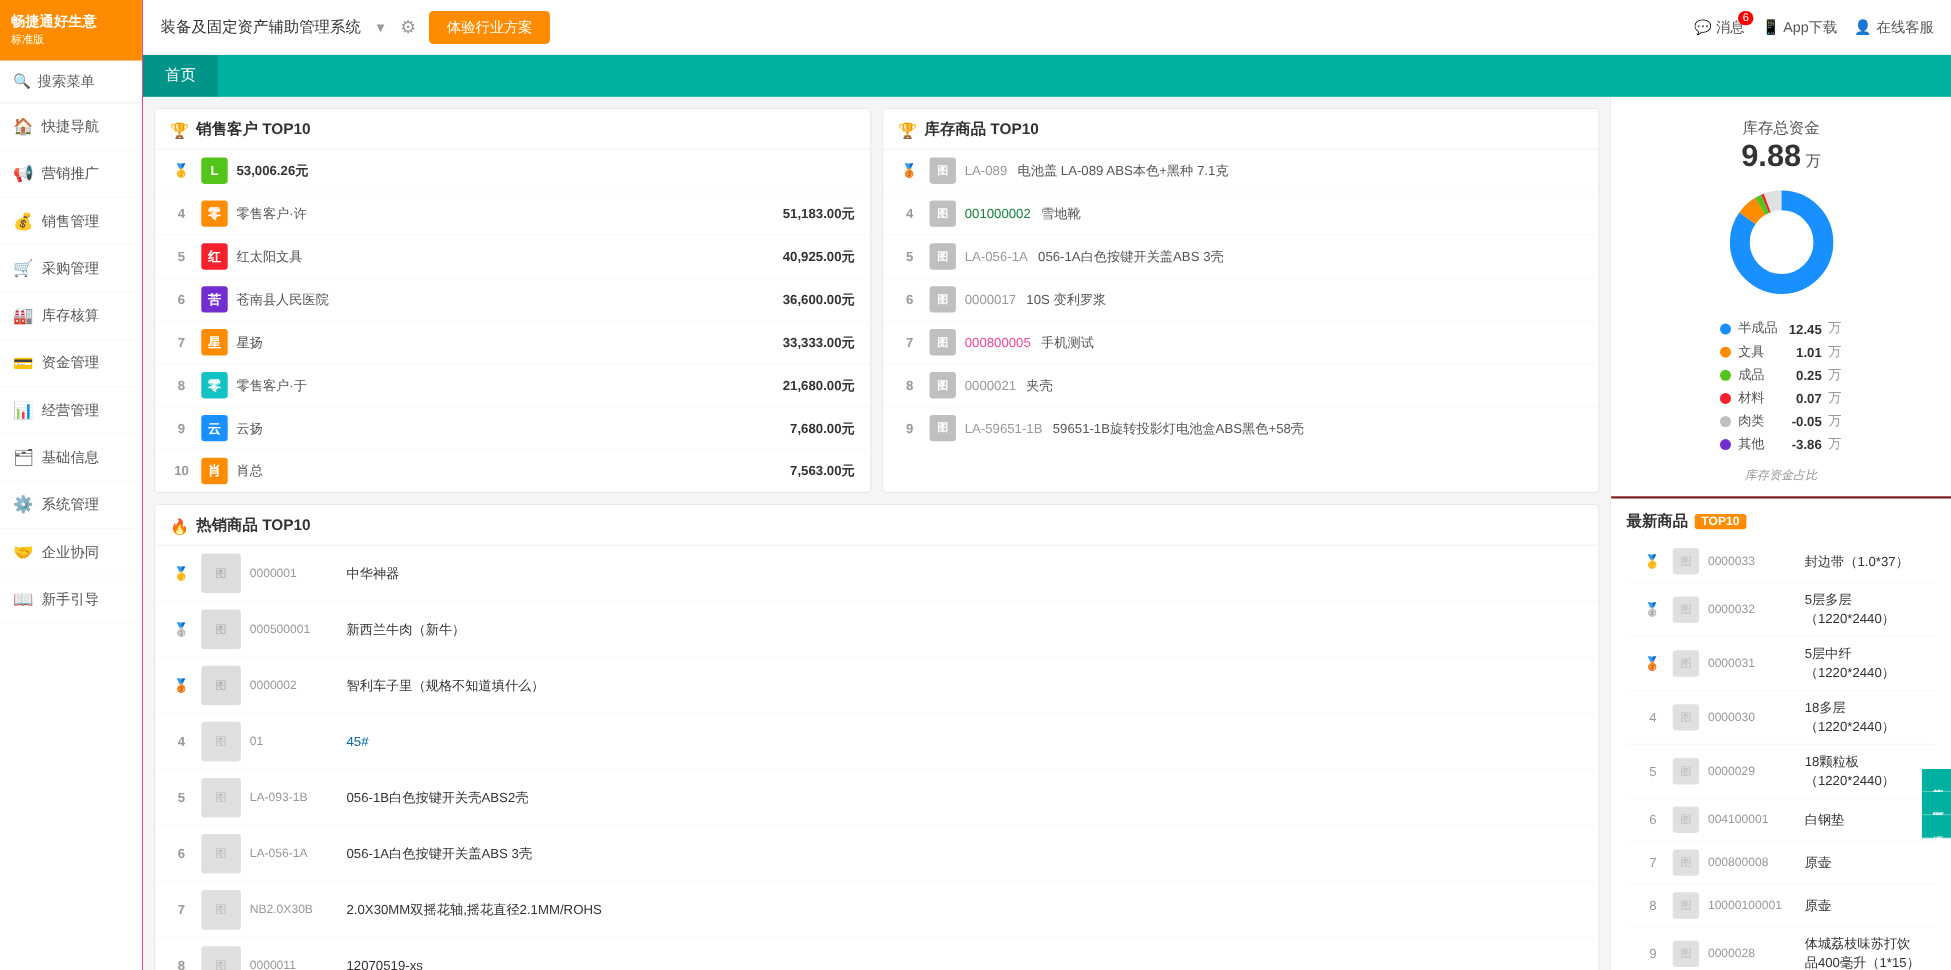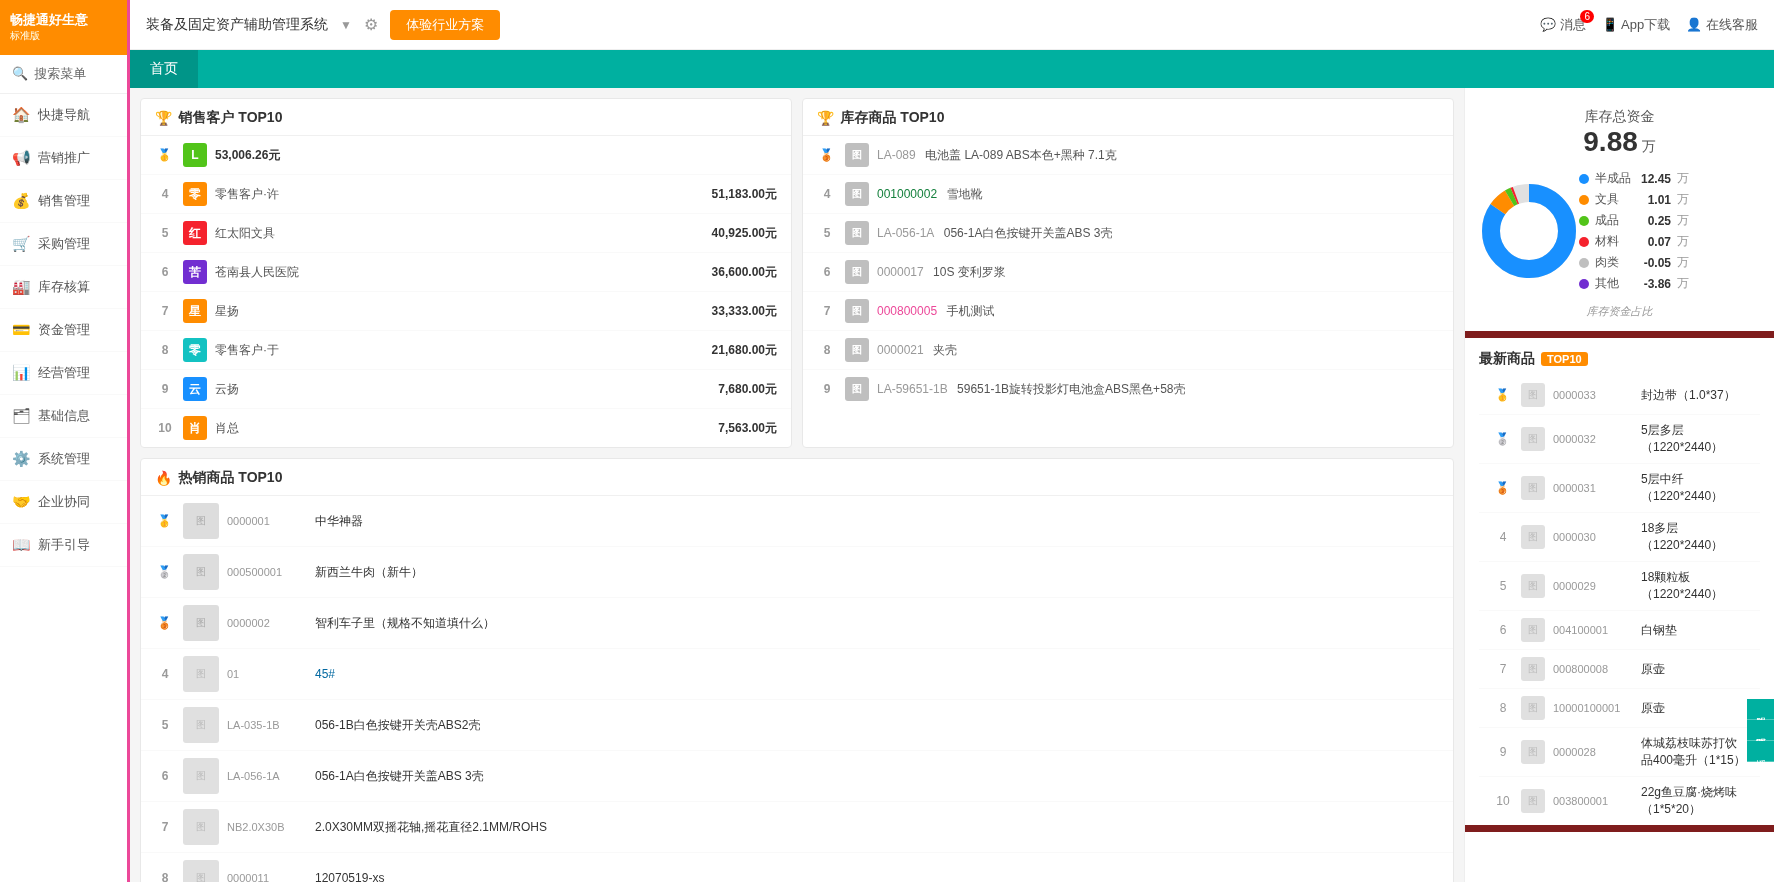--- a/index.html
+++ b/index.html
@@ -1,19 +1,19 @@
 <!DOCTYPE html>
 <html><head>
   <meta charset="utf-8">
   <style>
     * { margin: 0; padding: 0; box-sizing: border-box; }
     body { font-family: 'Microsoft YaHei', sans-serif; font-size: 13px; background: #f5f5f5; display: flex; height: 882px; overflow: hidden; }
 
     
-    .sidebar { width: 130px; background: #fff; border-right: 3px solid #ec4899; display: flex; flex-direction: column; flex-shrink: 0; }
+    .sidebar { width: 130px; background: #fff; border-right: 1px solid #ec4899; display: flex; flex-direction: column; flex-shrink: 0; }
     .sidebar-header { background: #ff8c00; padding: 12px 10px; display: flex; align-items: center; gap: 6px; }
     .sidebar-logo-text { color: #fff; font-size: 13px; font-weight: bold; line-height: 1.3; }
     .sidebar-logo-sub { color: #ffe; font-size: 10px; }
     .sidebar-search { display: flex; align-items: center; gap: 6px; padding: 10px 12px; border-bottom: 1px solid #f0f0f0; color: #666; cursor: pointer; }
     .sidebar-item { display: flex; align-items: center; gap: 8px; padding: 12px 12px; color: #555; cursor: pointer; border-bottom: 1px solid #f9f9f9; }
     .sidebar-item .icon { font-size: 15px; width: 18px; text-align: center; }
 
     
     .main-area { flex: 1; display: flex; flex-direction: column; overflow: hidden; }
     .header { background: #fff; border-bottom: 1px solid #eee; padding: 0 16px; display: flex; align-items: center; gap: 12px; height: 50px; flex-shrink: 0; }
@@ -52,28 +52,28 @@
     .rank-avatar { width: 24px; height: 24px; border-radius: 3px; display: flex; align-items: center; justify-content: center; font-size: 12px; color: #fff; font-weight: bold; flex-shrink: 0; }
     .rank-name { flex: 1; color: #555; font-size: 12px; }
     .rank-value { color: #333; font-size: 12px; font-weight: bold; }
 
     .product-row { display: flex; align-items: center; padding: 7px 14px; border-bottom: 1px solid #f9f9f9; gap: 8px; }
     .product-row:last-child { border-bottom: none; }
     .product-img { width: 36px; height: 36px; background: #f0f0f0; border-radius: 3px; display: flex; align-items: center; justify-content: center; overflow: hidden; flex-shrink: 0; }
     .product-img-placeholder { width: 36px; height: 36px; background: #e0e0e0; border-radius: 3px; display: flex; align-items: center; justify-content: center; flex-shrink: 0; }
 
     
-    .rp-section { padding: 12px 14px; border-bottom: 7px solid #7f1d1d; }
+    .rp-section { padding: 12px 14px; border-bottom: 2px solid #7f1d1d; }
     .rp-title { font-size: 14px; font-weight: bold; color: #333; margin-bottom: 8px; display: flex; align-items: center; gap: 6px; }
     .rp-stock-total { text-align: center; font-size: 14px; color: #555; padding: 8px 0 4px; }
     .rp-stock-amount { font-size: 28px; font-weight: bold; color: #333; }
     .rp-stock-unit { font-size: 14px; color: #555; }
 
     
-    .donut-area { display: flex; align-items: center; gap: 0; padding: 8px 0; }
+    .donut-area { display: flex; align-items: center; gap: 20px; padding: 8px 0; flex-direction: column; }
     .donut-svg { flex-shrink: 0; }
     .legend { display: flex; flex-direction: column; gap: 4px; font-size: 12px; }
     .legend-item { display: flex; align-items: center; gap: 6px; }
     .legend-dot { width: 10px; height: 10px; border-radius: 50%; flex-shrink: 0; }
     .legend-label { color: #555; flex: 1; }
     .legend-val { color: #333; font-weight: bold; margin-left: 4px; }
     .legend-unit { color: #999; }
 
     
     .new-product-row { display: flex; align-items: center; padding: 7px 14px; border-bottom: 1px solid #f9f9f9; gap: 8px; }
@@ -346,21 +346,21 @@
   </div>
             <div class="product-row">
     <span class="rank-num ">4</span>
     <div class="product-img-placeholder" style="font-size:10px;color:#bbb;">图</div>
     <span style="color:#999;font-size:11px;min-width:80px;">01</span>
     <span style="color:#0369a1;font-size:12px;text-align:right;">45#</span>
   </div>
             <div class="product-row">
     <span class="rank-num ">5</span>
     <div class="product-img-placeholder" style="font-size:10px;color:#bbb;">图</div>
-    <span style="color:#999;font-size:11px;min-width:80px;">LA-035-1B</span>
+    <span style="color:#999;font-size:11px;min-width:80px;">LA-093-1B</span>
     <span style="color:#333;font-size:12px;">056-1B白色按键开关壳ABS2壳</span>
   </div>
             <div class="product-row">
     <span class="rank-num ">6</span>
     <div class="product-img-placeholder" style="font-size:10px;color:#bbb;">图</div>
     <span style="color:#999;font-size:11px;min-width:80px;">LA-056-1A</span>
     <span style="color:#333;font-size:12px;">056-1A白色按键开关盖ABS 3壳</span>
   </div>
             <div class="product-row">
     <span class="rank-num ">7</span>

